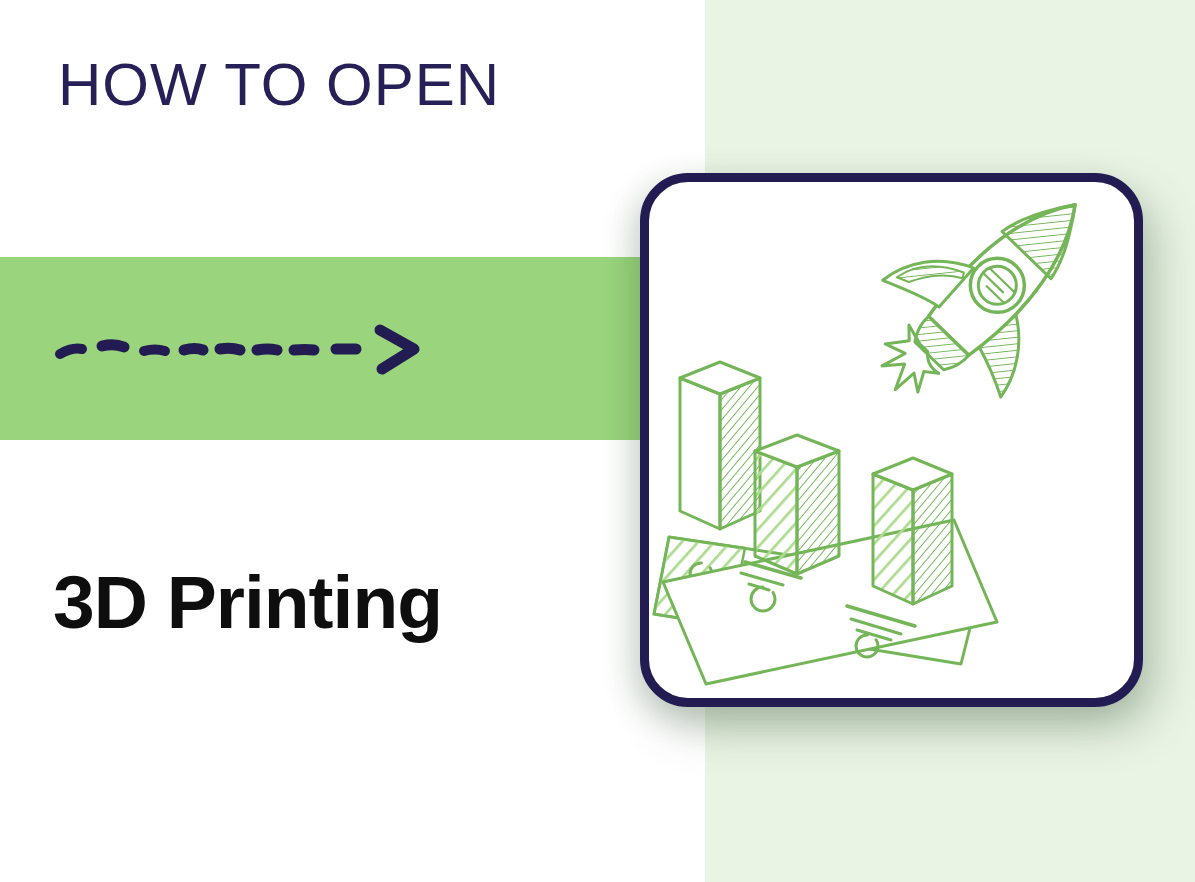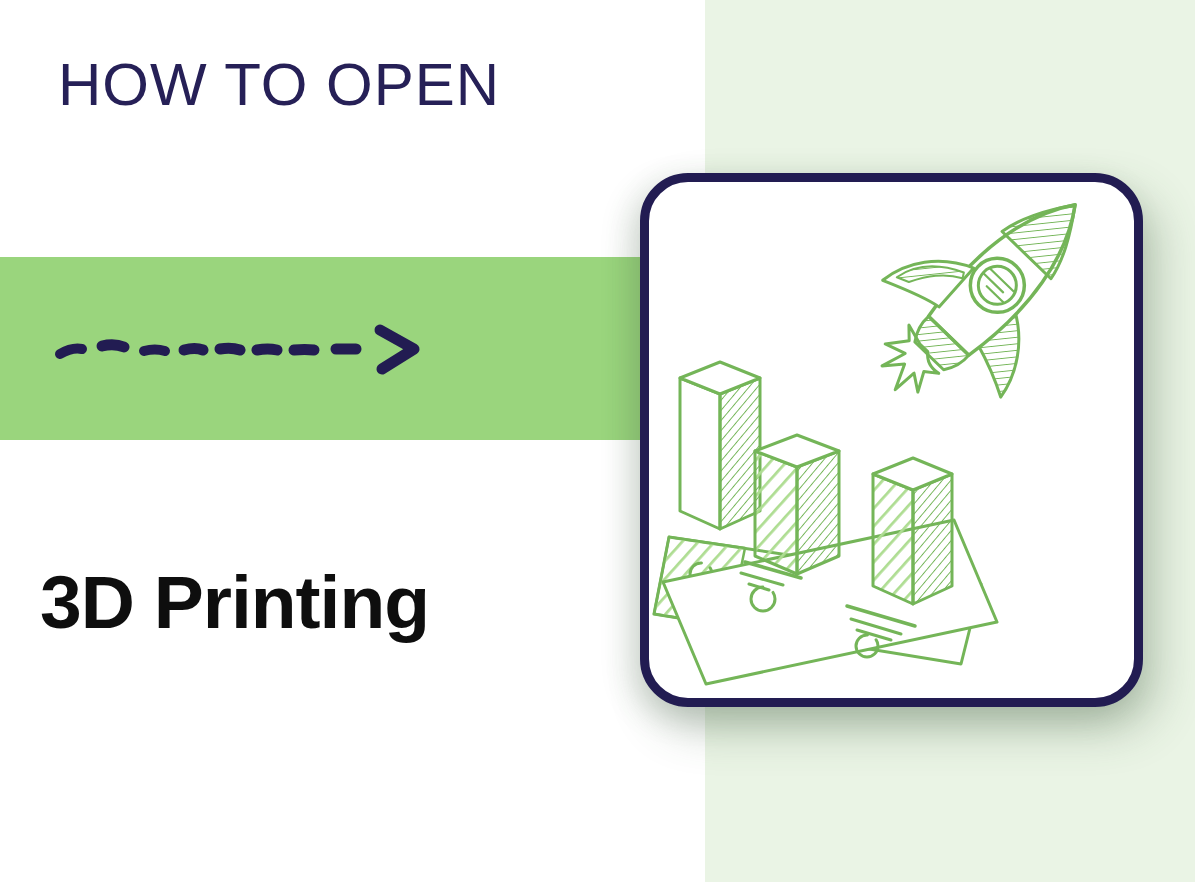--- a/index.html
+++ b/index.html
@@ -18,21 +18,21 @@
   }
   .headline{
     position:absolute;left:58px;top:50px;margin:0;
     font-size:60px;font-weight:400;letter-spacing:1px;
     color:#262057;white-space:nowrap;
   }
   .arrow-wrap{
     position:absolute;left:50px;top:322px;width:380px;height:56px;
   }
   .subtitle{
-    position:absolute;left:40px;top:536px;margin:0;
+    position:absolute;left:53px;top:536px;margin:0;
     font-size:75px;font-weight:700;letter-spacing:-1px;line-height:133px;
     color:#0e0e0e;
   }
   .subtitle span{display:block;}
   .illustration-card{
     position:absolute;left:640px;top:173px;width:503px;height:534px;
     box-sizing:border-box;
     background:#ffffff;
     border:9px solid #221c52;
     border-radius:48px;

